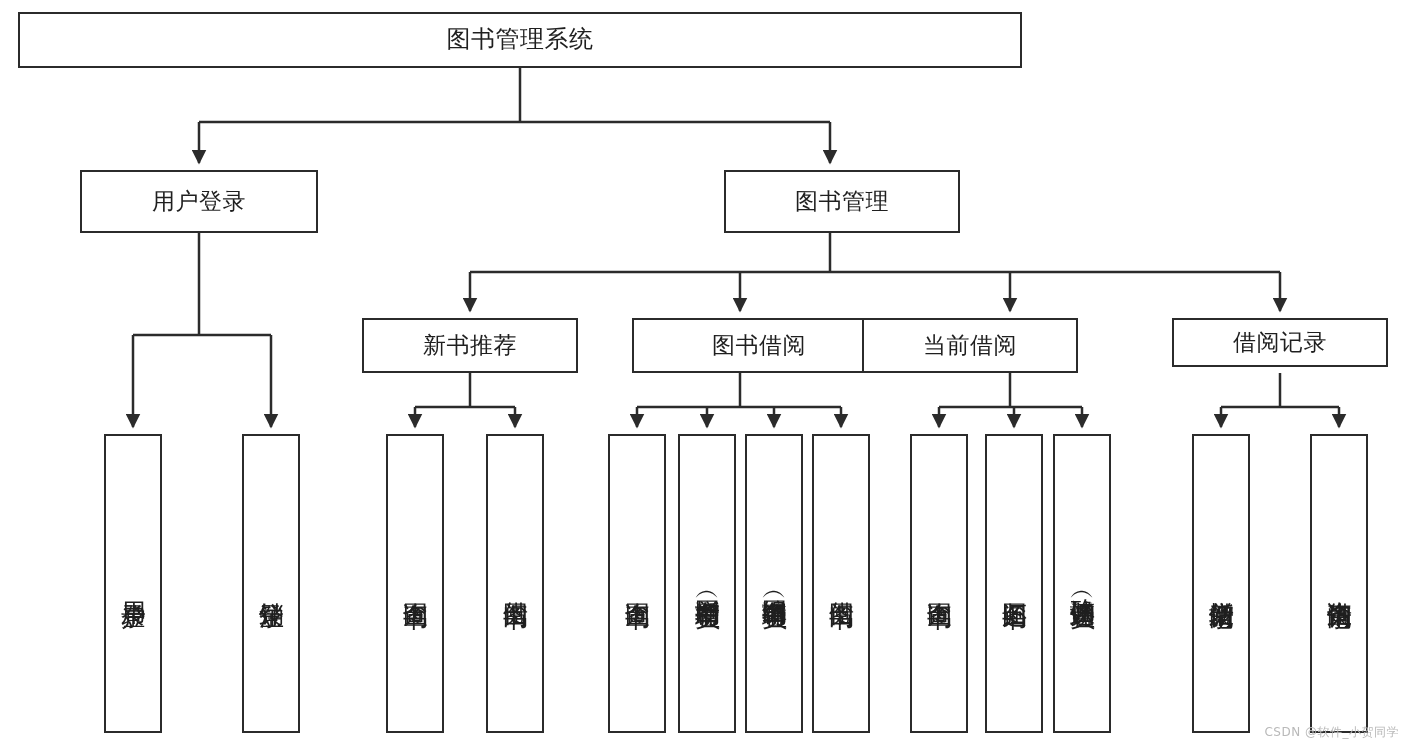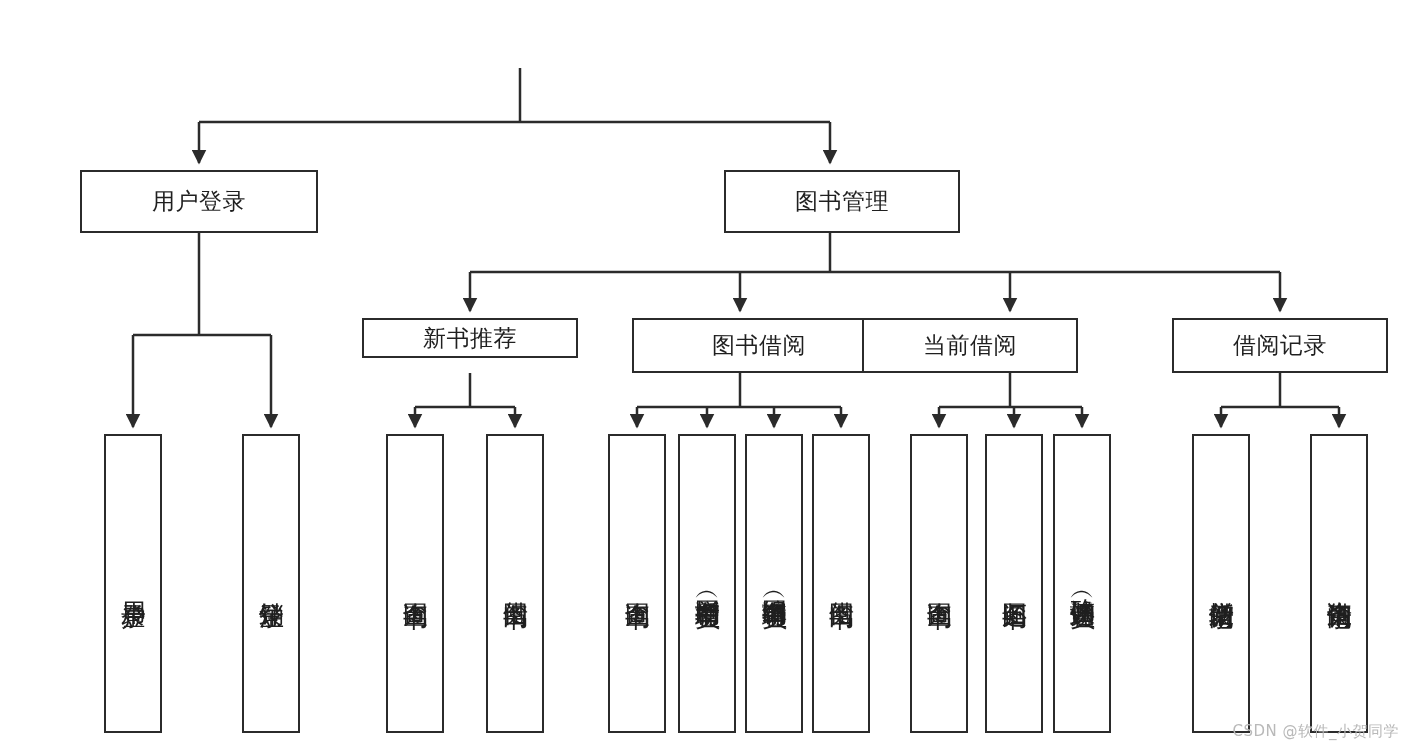--- a/index.html
+++ b/index.html
@@ -54,21 +54,21 @@
     text-orientation: upright;
     font-size: 25px;
     line-height: 1.28;
     letter-spacing: 1px;
     white-space: nowrap;
   }
   .watermark {
     position: absolute;
     right: 6px;
     bottom: 6px;
-    font-size: 15px;
+    font-size: 12px;
     color: #b9b9b9;
     white-space: nowrap;
     letter-spacing: 0.5px;
     text-align: right;
   }
 </style>
 </head>
 <body>
 
 <div id="canvas">
@@ -116,38 +116,41 @@
       <path d="M 1014 407 L 1014 427" marker-end="url(#arrow)"></path>
       <path d="M 1082 407 L 1082 427" marker-end="url(#arrow)"></path>
 
       <path d="M 1280 373 L 1280 407"></path>
       <path d="M 1221 407 L 1339 407"></path>
       <path d="M 1221 407 L 1221 427" marker-end="url(#arrow)"></path>
       <path d="M 1339 407 L 1339 427" marker-end="url(#arrow)"></path>
     </g>
   </svg>
 
+  <div class="node horiz root" style="left:18px; top:12px; width:1004px; height:56px;">
+    <span class="label">图书管理系统</span>
+  </div>
 
   <div class="node horiz" style="left:80px; top:170px; width:238px; height:63px;">
     <span class="label">用户登录</span>
   </div>
   <div class="node horiz" style="left:712px; top:170px; width:236px; height:63px;margin-left:12px;">
     <span class="label">图书管理</span>
   </div>
 
-  <div class="node horiz" style="left:362px; top:318px; width:216px; height:40px;">
+  <div class="node horiz" style="left:362px; top:318px; width:216px; height:55px;">
     <span class="label">新书推荐</span>
   </div>
   <div class="node horiz" style="left:632px; top:318px; width:254px; height:55px;">
     <span class="label">图书借阅</span>
   </div>
   <div class="node horiz" style="left:862px; top:318px; width:216px; height:55px;">
     <span class="label">当前借阅</span>
   </div>
-  <div class="node horiz" style="left:1172px; top:318px; width:216px; height:55px;">
+  <div class="node horiz" style="left:1172px; top:318px; width:216px; height:49px;">
     <span class="label">借阅记录</span>
   </div>
 
   <div class="node leaf" style="left:104px; top:434px; width:58px; height:299px;">
     <span class="label">用户登录</span>
   </div>
   <div class="node leaf" style="left:242px; top:434px; width:58px; height:299px;">
     <span class="label">注销登录</span>
   </div>
 

